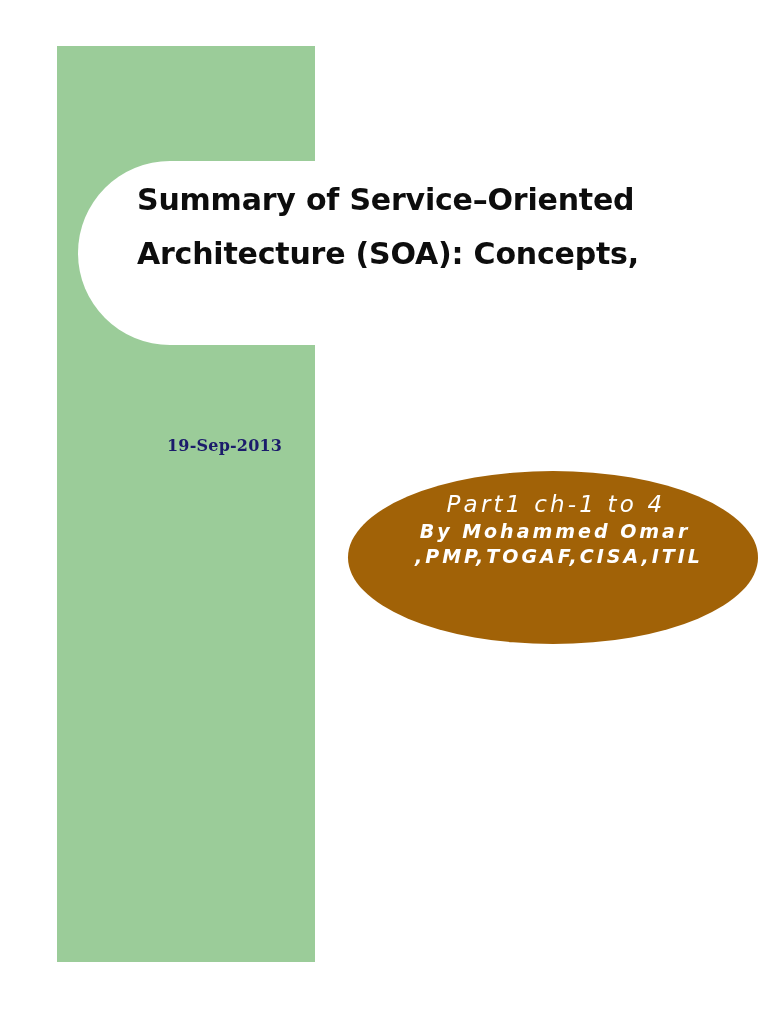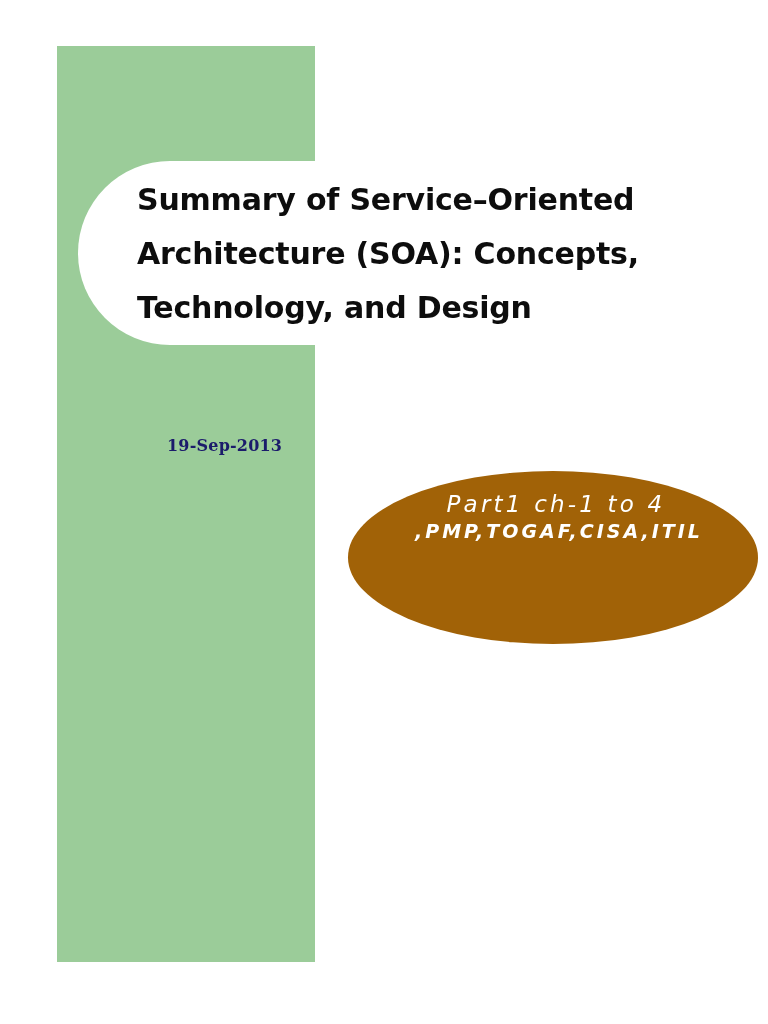--- a/index.html
+++ b/index.html
@@ -128,26 +128,26 @@
 <body>
 
 <div id="cover-page">
 
   <div id="green-band"></div>
 
   <div id="title-plate">
     <div id="title-text">
       <span class="tline">Summary of Service–Oriented</span>
       <span class="tline">Architecture (SOA): Concepts,</span>
-      <span class="tline">Technology, and Design</span>
     </div>
   </div>
 
   <div id="date-text">19-Sep-2013</div>
 
   <div id="author-oval">
     <div id="oval-lines">
       <span id="oval-line-1">Part1 ch-1 to 4</span>
+      <span id="oval-line-2">By Mohammed Omar</span>
       <span id="oval-line-3">,PMP,TOGAF,CISA,ITIL</span>
     </div>
   </div>
 
 </div>
 
 </body></html>

